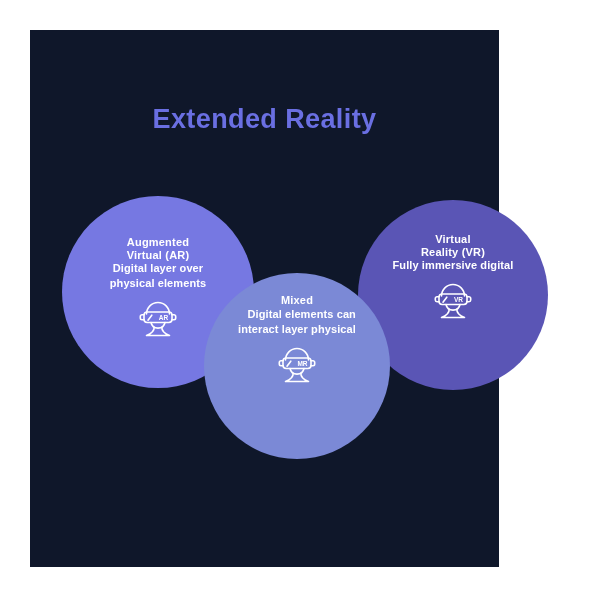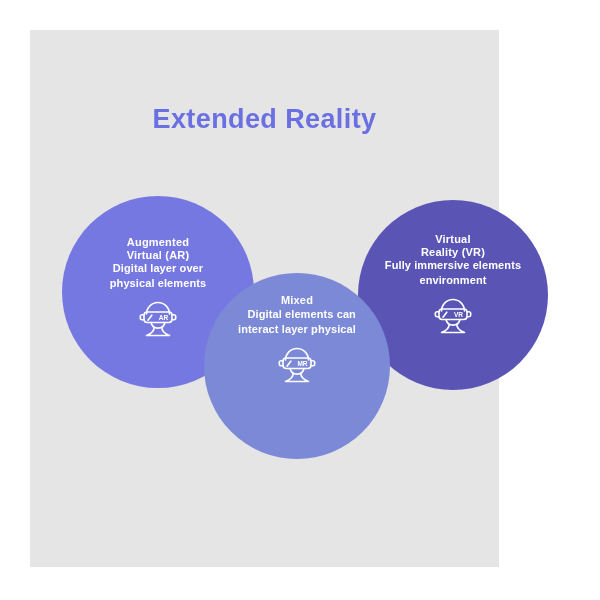--- a/index.html
+++ b/index.html
@@ -8,21 +8,21 @@
     width: 600px; height: 600px;
     position: relative;
     background: #ffffff;
     font-family: "Liberation Sans", sans-serif;
     overflow: hidden;
   }
   .panel {
     position: absolute;
     left: 30px; top: 30px;
     width: 469px; height: 537px;
-    background: #e5e5e5;
+    background: #0f172a;
   }
   .title {
     position: absolute;
     top: 74px; left: 0;
     width: 100%;
     text-align: center;
     font-size: 27px;
     font-weight: 700;
     letter-spacing: 0.4px;
     color: #6A6FE2;
@@ -138,22 +138,21 @@
         <path class="stroke" d="M19.2 28.2 c0.1 3.4 -3.4 6.6 -7.7 8.3 h23 c-4.3 -1.7 -7.8 -4.9 -7.7 -8.3"></path>
       </svg>
     </div>
 
     <div class="circle circle-vr" style="background: rgb(90, 85, 181);">
       <div class="heading">
         <span>Virtual</span>
         <span>Reality (VR)</span>
       </div>
       <div class="desc">
-        <span>Fully immersive elements</span>
-        <span>environment</span>
+        <span>Fully immersive digital</span>
       </div>
       <svg class="icon" width="46" height="40" viewBox="0 0 46 40">
         <path class="stroke" d="M11.5 15 a11.5 11.5 0 0 1 23 0"></path>
         <rect class="stroke" x="9" y="13" width="28" height="10.5" rx="3.2"></rect>
         <path class="stroke" d="M9 15.8 h-2 a1.7 1.7 0 0 0 -1.7 1.7 v1.5 a1.7 1.7 0 0 0 1.7 1.7 h2"></path>
         <path class="stroke" d="M37 15.8 h2 a1.7 1.7 0 0 1 1.7 1.7 v1.5 a1.7 1.7 0 0 1 -1.7 1.7 h-2"></path>
         <path class="stroke" d="M13 21.2 L16.8 16.2"></path>
         <text x="28.5" y="21.3">VR</text>
         <path class="stroke" d="M16 23.5 c0.7 3.4 3.4 5.6 7 5.6 c3.6 0 6.3 -2.2 7 -5.6"></path>
         <path class="stroke" d="M19.2 28.2 c0.1 3.4 -3.4 6.6 -7.7 8.3 h23 c-4.3 -1.7 -7.8 -4.9 -7.7 -8.3"></path>

